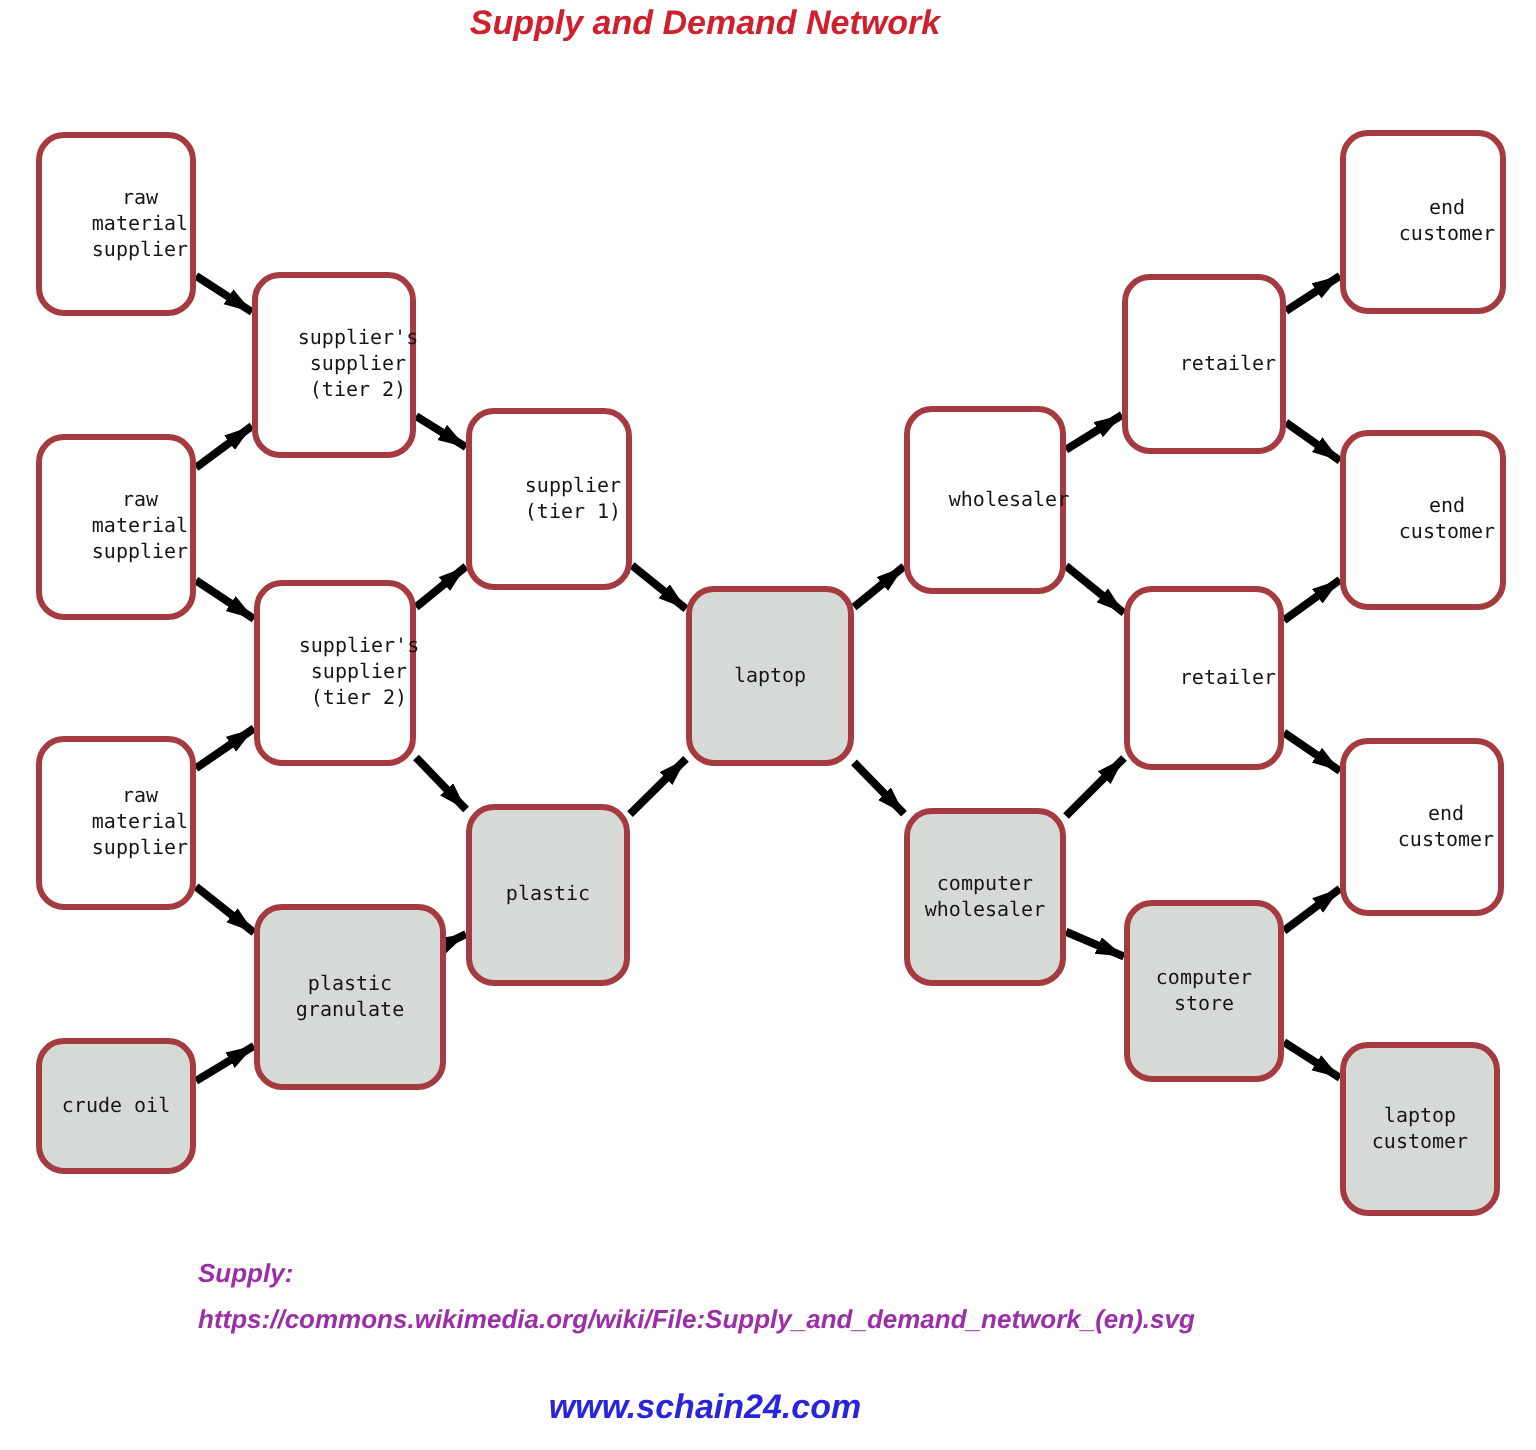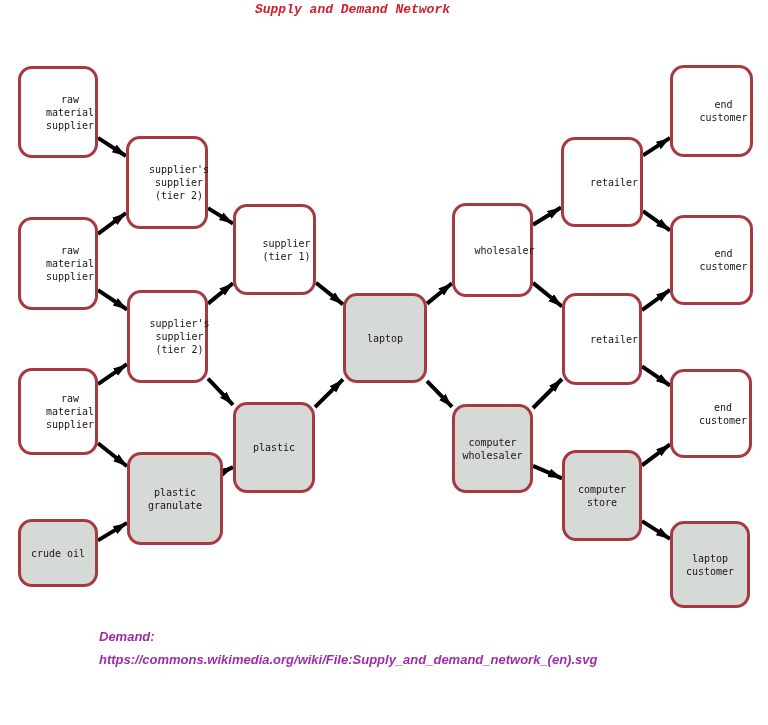--- a/index.html
+++ b/index.html
@@ -34,24 +34,24 @@
     color: #161616;
     white-space: pre-line;
   }
   .node.white { background: var(--node-fill-white, #ffffff); padding-left: 24px; }
   .node.gray  { background: var(--node-fill-gray, #d5dad7); }
   .diagram-title {
     position: absolute;
     top: 2px; left: 0;
     width: 705px;
     text-align: center;
-    font-family: Liberation Mono, monospace;
+    font-family: Liberation Sans, sans-serif;
     font-weight: bold;
     font-style: italic;
-    font-size: 13px;
+    font-size: 17px;
     color: var(--title-text, #d0202e);
   }
   .source-label, .source-url {
     position: absolute;
     left: 99px;
     font-family: "Liberation Sans", sans-serif;
     font-weight: bold;
     font-style: italic;
     font-size: 13px;
     color: var(--source-text, #9c2fa8);
@@ -138,16 +138,17 @@
 store</span></div>
       <div class="node white" style="left: 670px; top: 65px; width: 83px; height: 92px;"><span>end customer</span></div>
       <div class="node white" style="left: 670px; top: 215px; width: 83px; height: 90px;"><span>end customer</span></div>
       <div class="node white" style="left: 670px; top: 369px; width: 82px; height: 89px;"><span>end customer</span></div>
       <div class="node gray" style="left: 670px; top: 521px; width: 80px; height: 87px;"><span>laptop
 customer</span></div>
     </div>
 
   <div class="diagram-title">Supply and Demand Network</div>
 
-  <div class="source-label">Demand:</div>
+  <div class="source-label">Supply:</div>
   <div class="source-url">https://commons.wikimedia.org/wiki/File:Supply_and_demand_network_(en).svg</div>
+  <div class="website">www.schain24.com</div>
 
 </div>
 
 </body></html>

